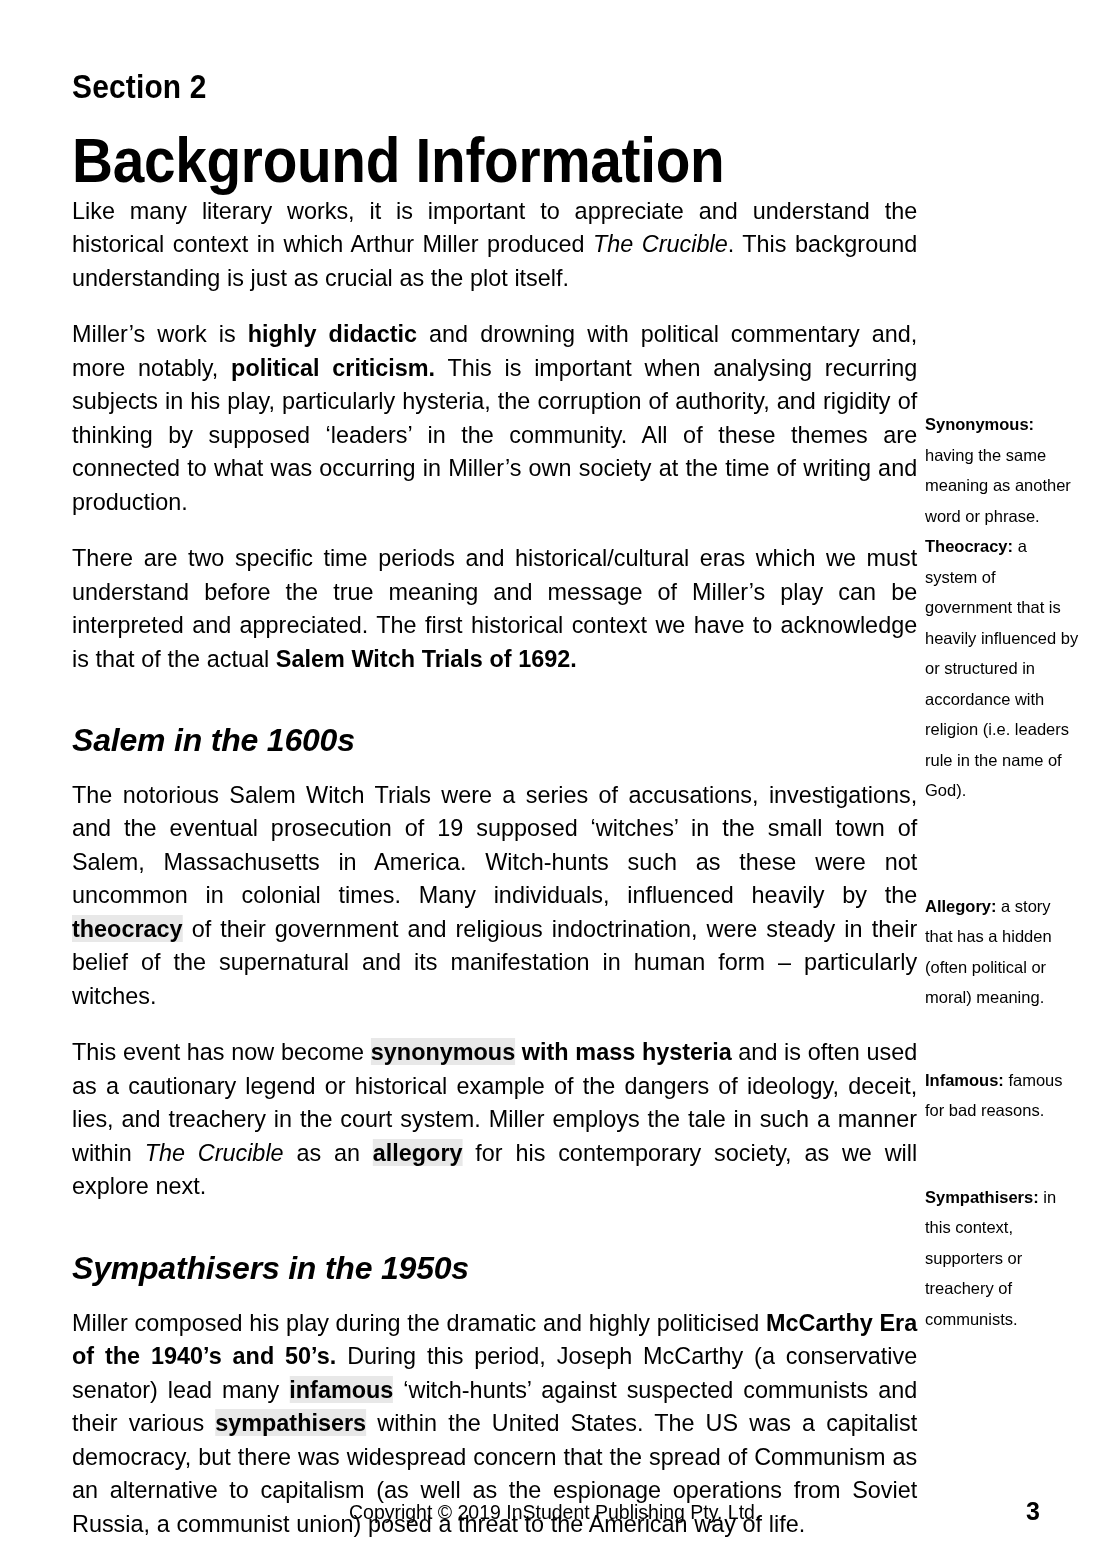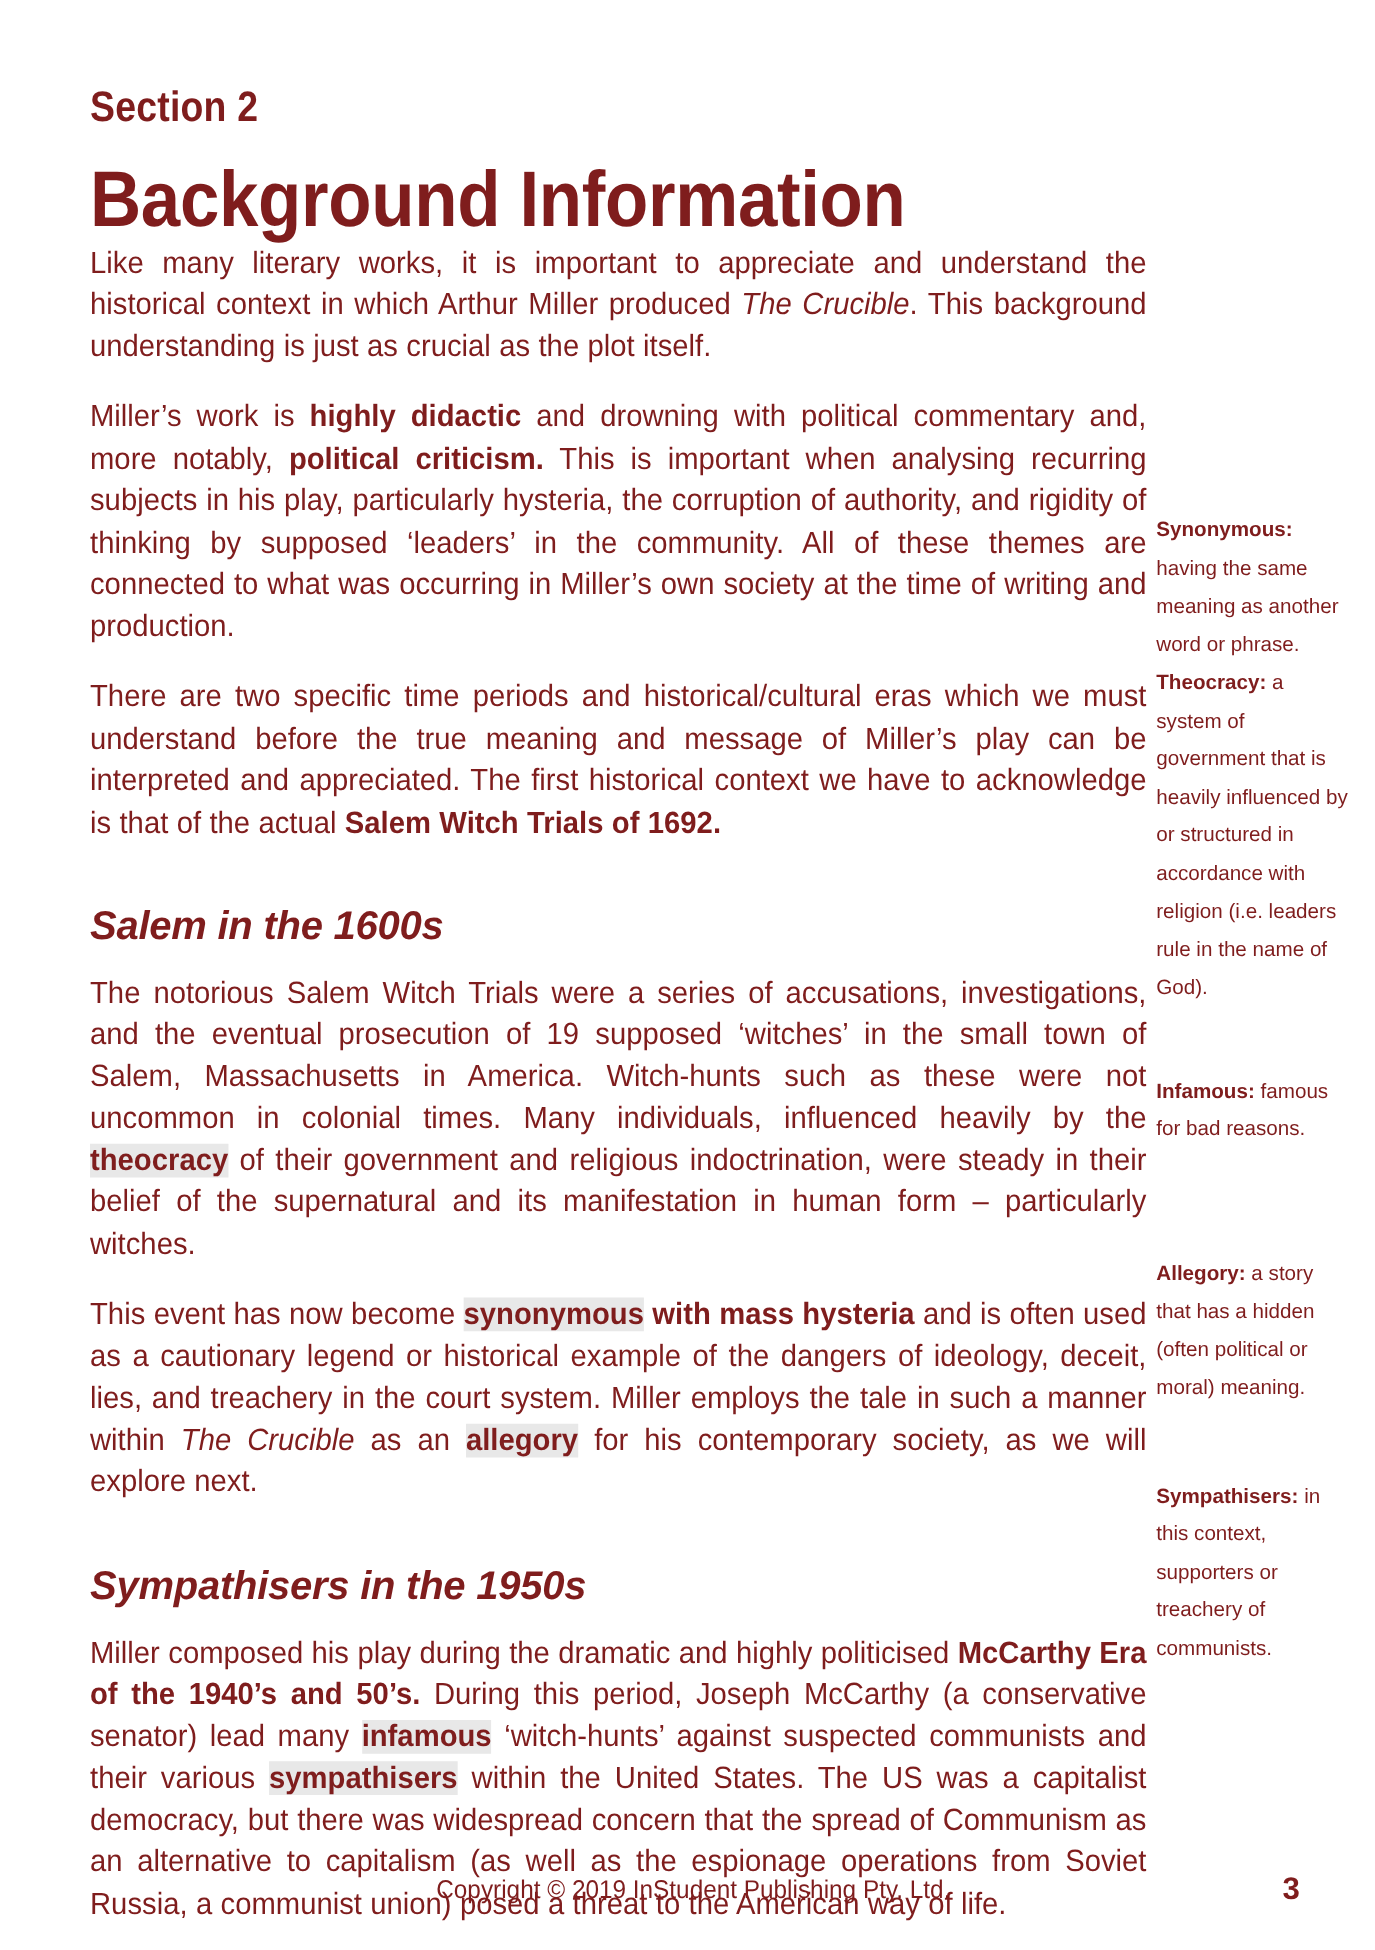--- a/index.html
+++ b/index.html
@@ -7,21 +7,21 @@
     padding: 0;
     background: #ffffff;
   }
   .page {
     position: relative;
     width: 1100px;
     height: 1560px;
     background: #ffffff;
     overflow: hidden;
     font-family: "Liberation Sans Narrow", "Liberation Sans", sans-serif;
-    color: #7f1d1d;
+    color: #000000;
     border-radius: 30px;
   }
 
   
   .main-col {
     position: absolute;
     left: 72px;
     top: 0;
     width: 845px;
   }
@@ -151,23 +151,23 @@
 
     <p class="body-p sp-after-sub"><span>Miller composed his play during the dramatic and highly politicised </span><b class="strong">McCarthy Era of the 1940’s and 50’s.</b><span> During this period, Joseph McCarthy (a conservative senator) lead many </span><span class="hl">infamous</span><span> ‘witch-hunts’ against suspected communists and their various </span><span class="hl">sympathisers</span><span> within the United States. The US was a capitalist democracy, but there was widespread concern that the spread of Communism as an alternative to capitalism (as well as the espionage operations from Soviet Russia, a communist union) posed a threat to the American way of life.</span></p>
 
   </div>
 
   <div class="gloss-col">
     <p class="gloss-entry" style="margin-top:54px"><span class="gloss-term">Synonymous:</span><span> having the same meaning as another word or phrase.</span></p>
 
     <p class="gloss-entry"><span class="gloss-term">Theocracy:</span><span> a system of government that is heavily influenced by or structured in accordance with religion (i.e. leaders rule in the name of God).</span></p>
 
+    <p class="gloss-entry" style="margin-top:85px"><span class="gloss-term">Allegory:</span><span> a story that has a hidden (often political or moral) meaning.</span></p>
+
     <p class="gloss-entry" style="margin-top:52px"><span class="gloss-term">Infamous:</span><span> famous for bad reasons.</span></p>
-
-    <p class="gloss-entry" style="margin-top:85px"><span class="gloss-term">Allegory:</span><span> a story that has a hidden (often political or moral) meaning.</span></p>
 
     <p class="gloss-entry" style="margin-top:56px"><span class="gloss-term">Sympathisers:</span><span> in this context, supporters or treachery of communists.</span></p>
   </div>
 
   <div class="footer">
     <div class="footer-copy">Copyright © 2019 InStudent Publishing Pty. Ltd.</div>
     <div class="footer-pageno">3</div>
   </div>
 
 </div>

